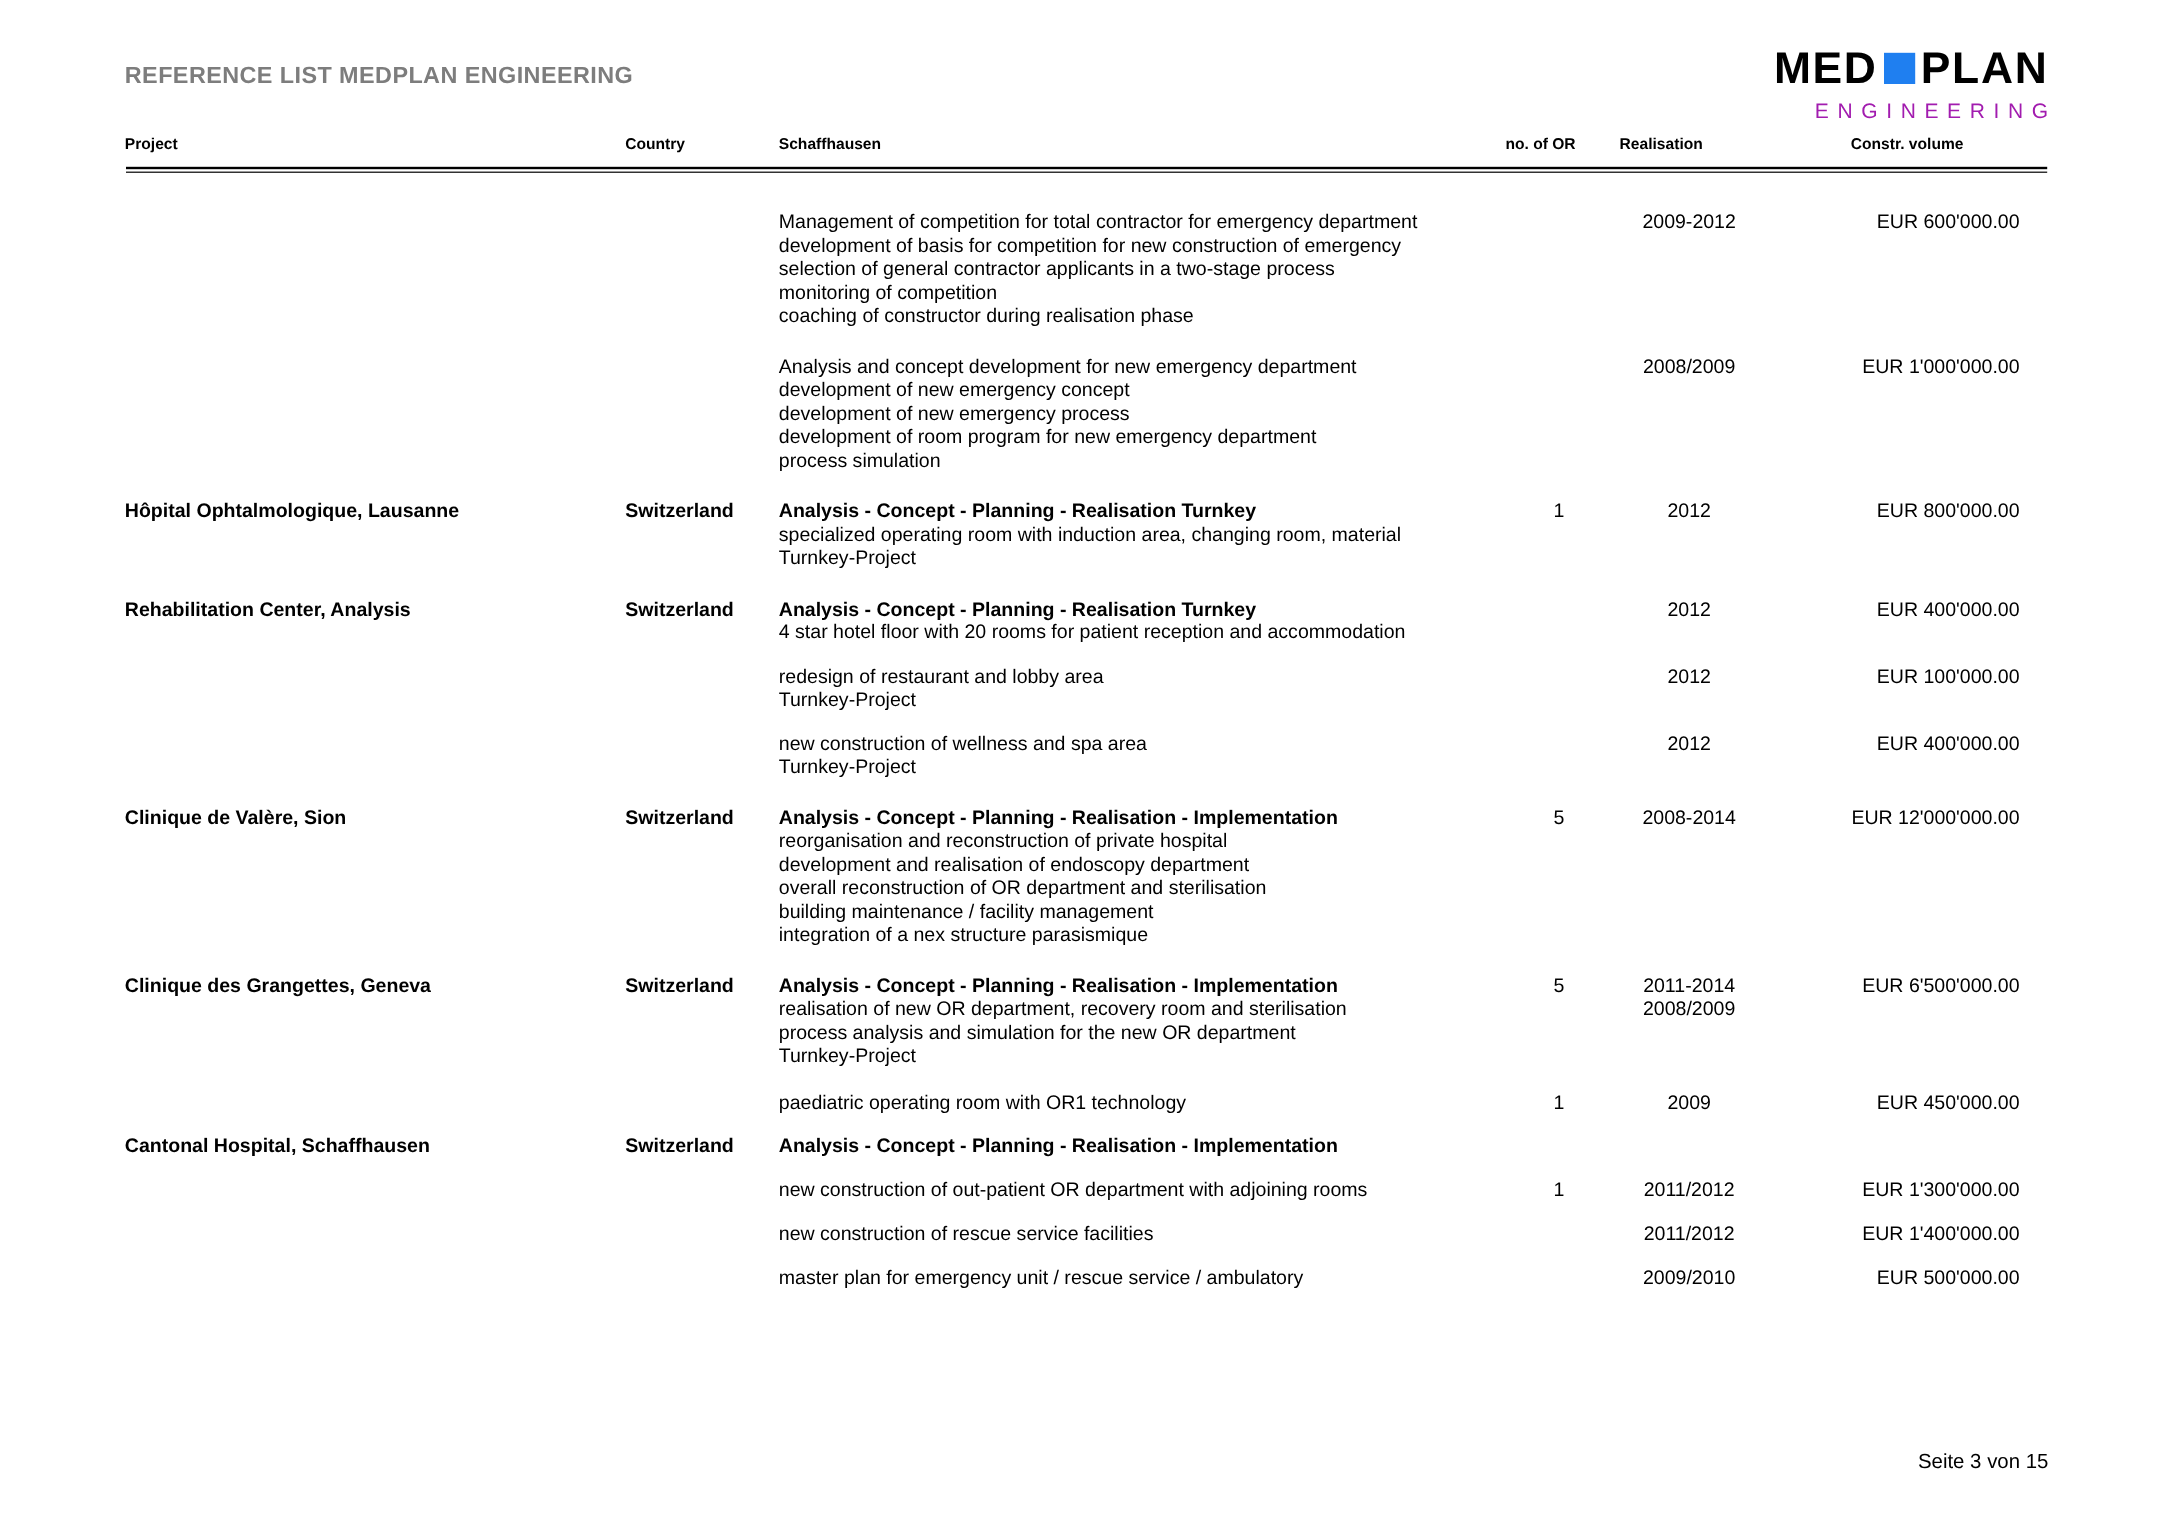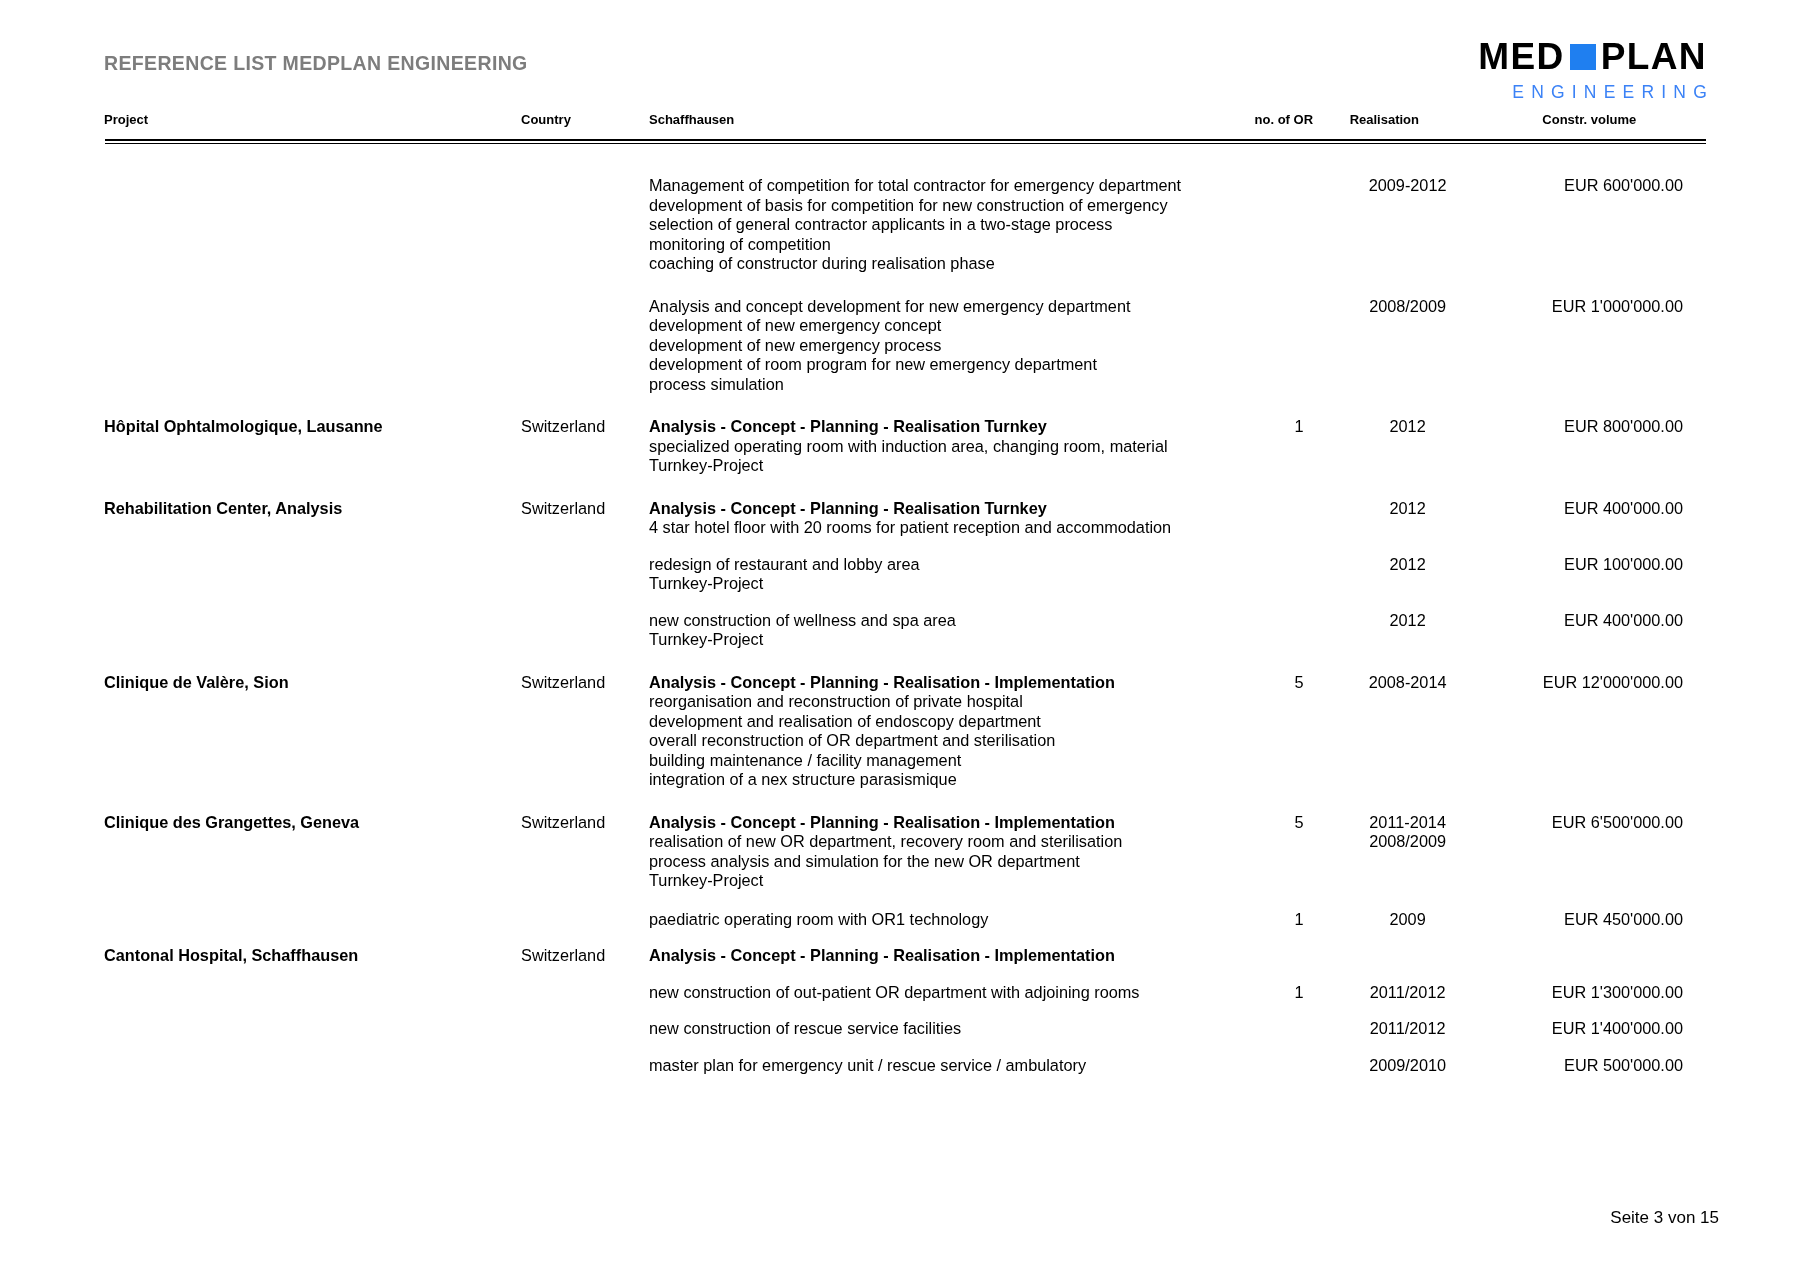--- a/index.html
+++ b/index.html
@@ -59,21 +59,21 @@
     height: 26px;
     background: #1f7ff0;
     display: inline-block;
     margin: 0 5px;
   }
   .logo-sub {
     font-size: 17.5px;
     letter-spacing: 7.2px;
     margin-top: 7px;
     margin-right: -7px;
-    color: #3b82f6;
+    color: #a21caf;
     font-weight: normal;
   }
 
   
   table.ref {
     width: 100%;
     border-collapse: collapse;
     table-layout: fixed;
     font-size: 16.5px;
   }
@@ -104,33 +104,33 @@
     width: 100%;
   }
 
   tbody td {
     vertical-align: top;
     padding: 0;
     line-height: 19.5px;
     font-size: 16.3px;
   }
   td.project  { font-weight: bold; padding-top: 1px; }
-  td.country  { font-weight: normal; padding-top: 1px; }
+  td.country  { font-weight: bold; padding-top: 1px; }
   td.desc     { padding-top: 1px; }
   td.or       { text-align: center; padding-top: 1px; }
   td.real     { text-align: center; padding-top: 1px; white-space: pre-line; }
   td.vol      { text-align: right; padding-top: 1px; padding-right: 24px; }
 
   .desc-head { font-weight: bold; }
   .desc-line { font-weight: normal; }
 
   
   .doc-footer {
     position: absolute;
-    right: 92px;
+    right: 104px;
     bottom: 52px;
     font-size: 17px;
     color: #000000;
   }
 </style>
 </head>
 <body>
 
 <div class="page">
 

